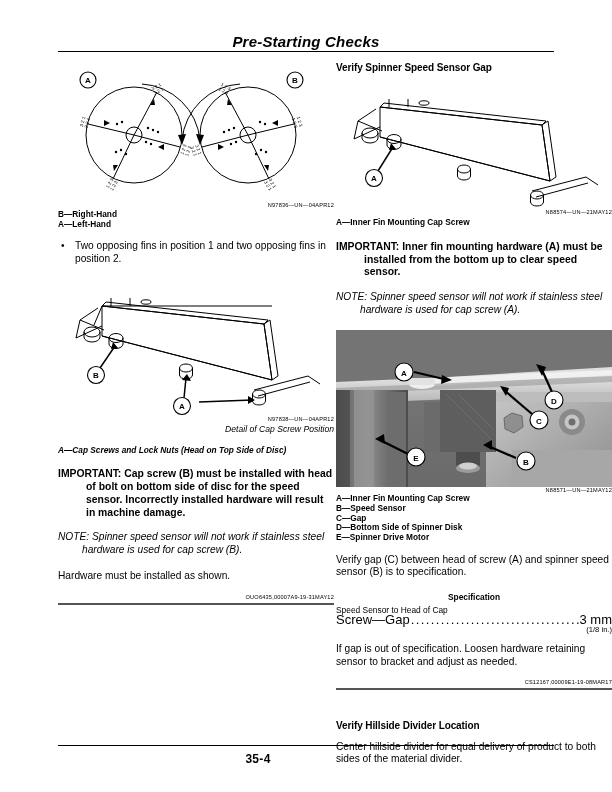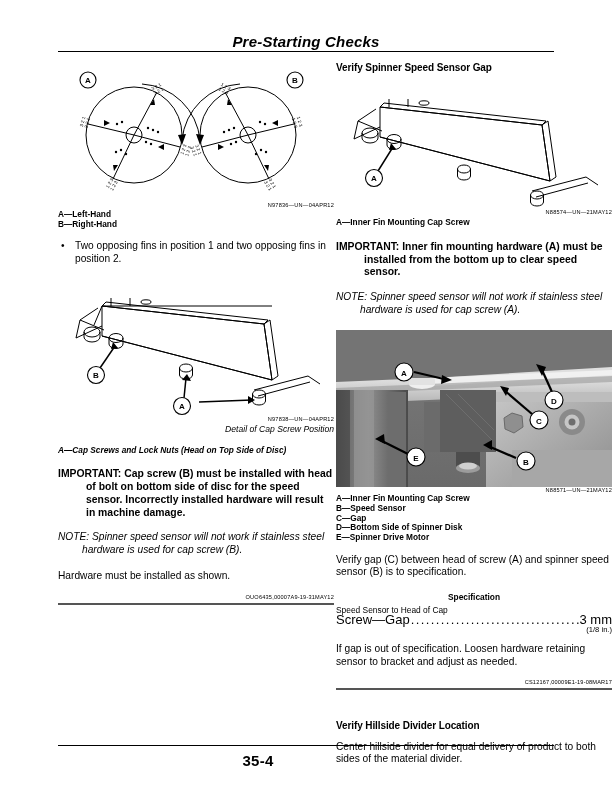--- a/index.html
+++ b/index.html
@@ -166,21 +166,21 @@
     width: 496px;
     height: 1px;
     background: #000;
   }
   .page-number {
     position: absolute;
     top: 752px;
     left: 0;
     width: 516px;
     text-align: center;
-    font-size: 15px;
+    font-size: 12px;
     font-weight: bold;
     letter-spacing: .3px;
   }
 
   
   .figure { position: relative; }
   svg { display: block; }
   .ln { fill: none; stroke: #000; stroke-width: 1; }
   .ln-thick { fill: none; stroke: #000; stroke-width: 1.5; }
   .cal-c { fill: #fff; stroke: #000; stroke-width: 1.1; }
@@ -302,22 +302,22 @@
             <text class="tiny-num" x="0" y="5">3 2 1</text>
           </g>
           <path class="ln" d="M182,22 A62,62 0 0 0 124,78"></path>
           <path class="dot" d="M128,72 l-8,1 l4,10 z"></path>
         </g>
       </svg>
       <p class="img-ref">N97836—UN—04APR12</p>
     </div>
 
     <div style="margin-top:2px;">
+      <p class="legend">B—Right-Hand</p>
       <p class="legend">A—Left-Hand</p>
-      <p class="legend">B—Right-Hand</p>
     </div>
 
     <div class="bullet-row" style="margin-top:11px;">
       <span class="bullet-dot">•</span>
       <span>Two opposing fins in position 1 and two opposing fins in position 2.</span>
     </div>
 
     <div class="figure" style="margin-top:14px;">
       <svg width="276" height="136" viewBox="0 0 276 136">
 

